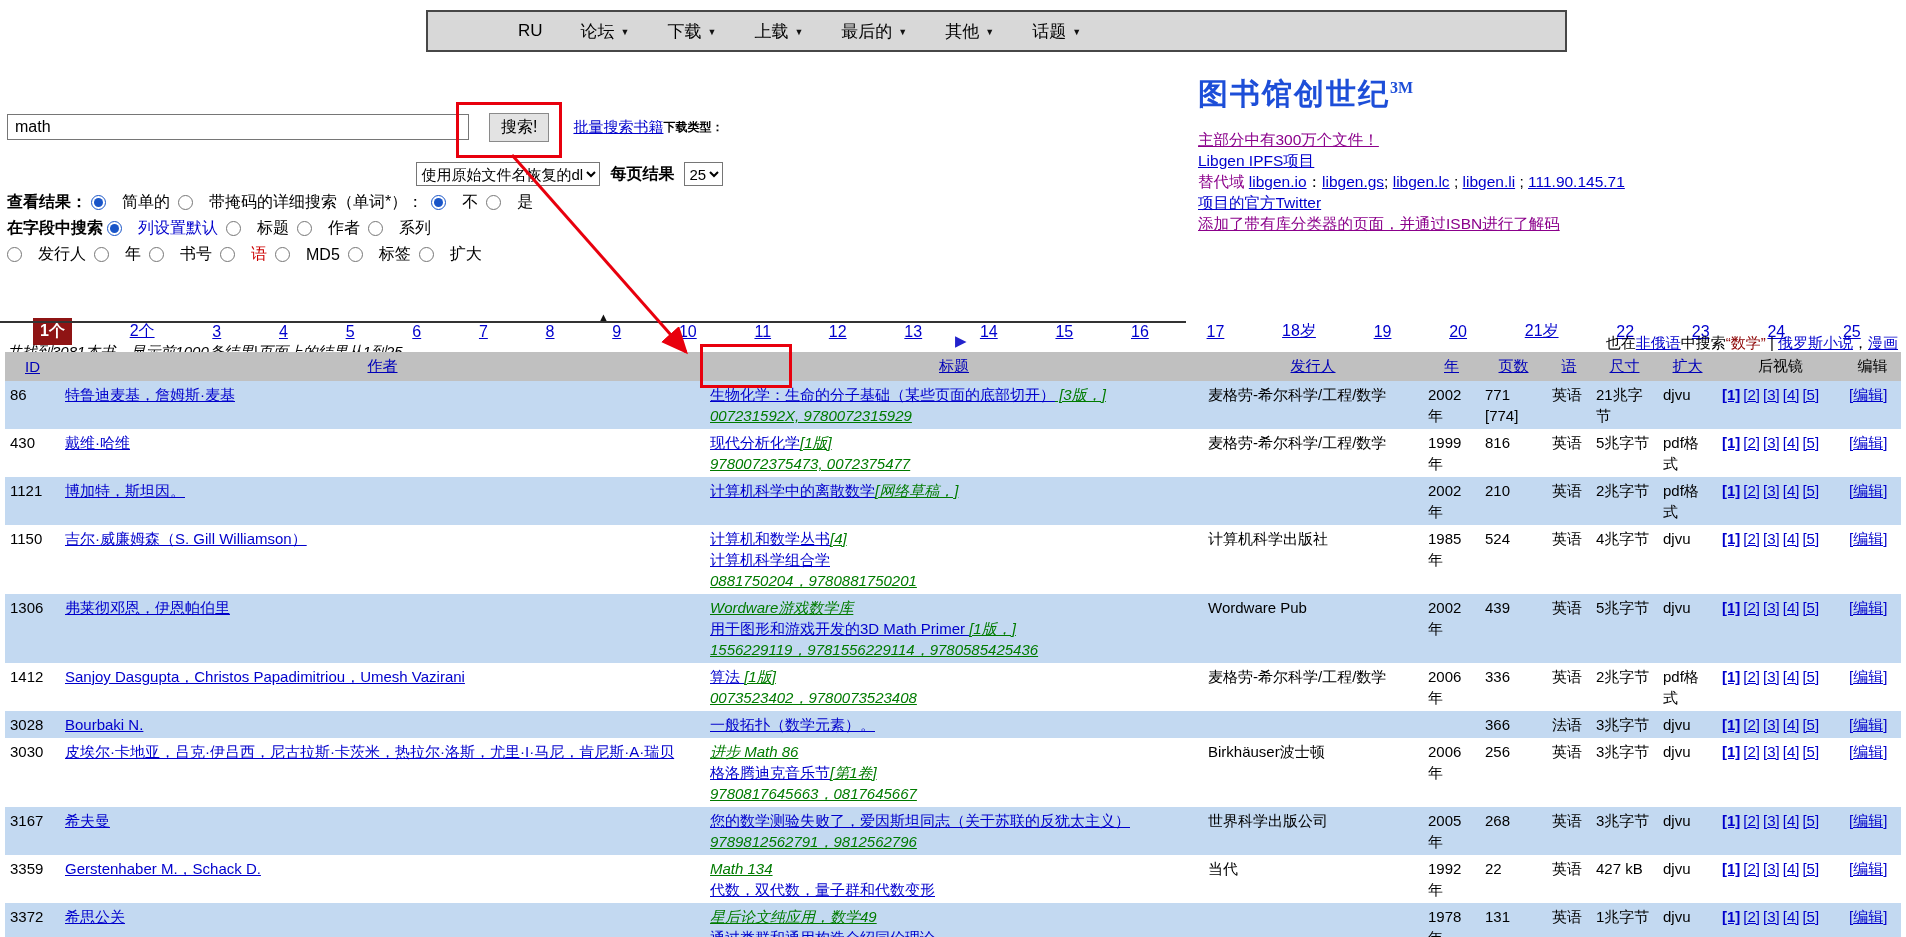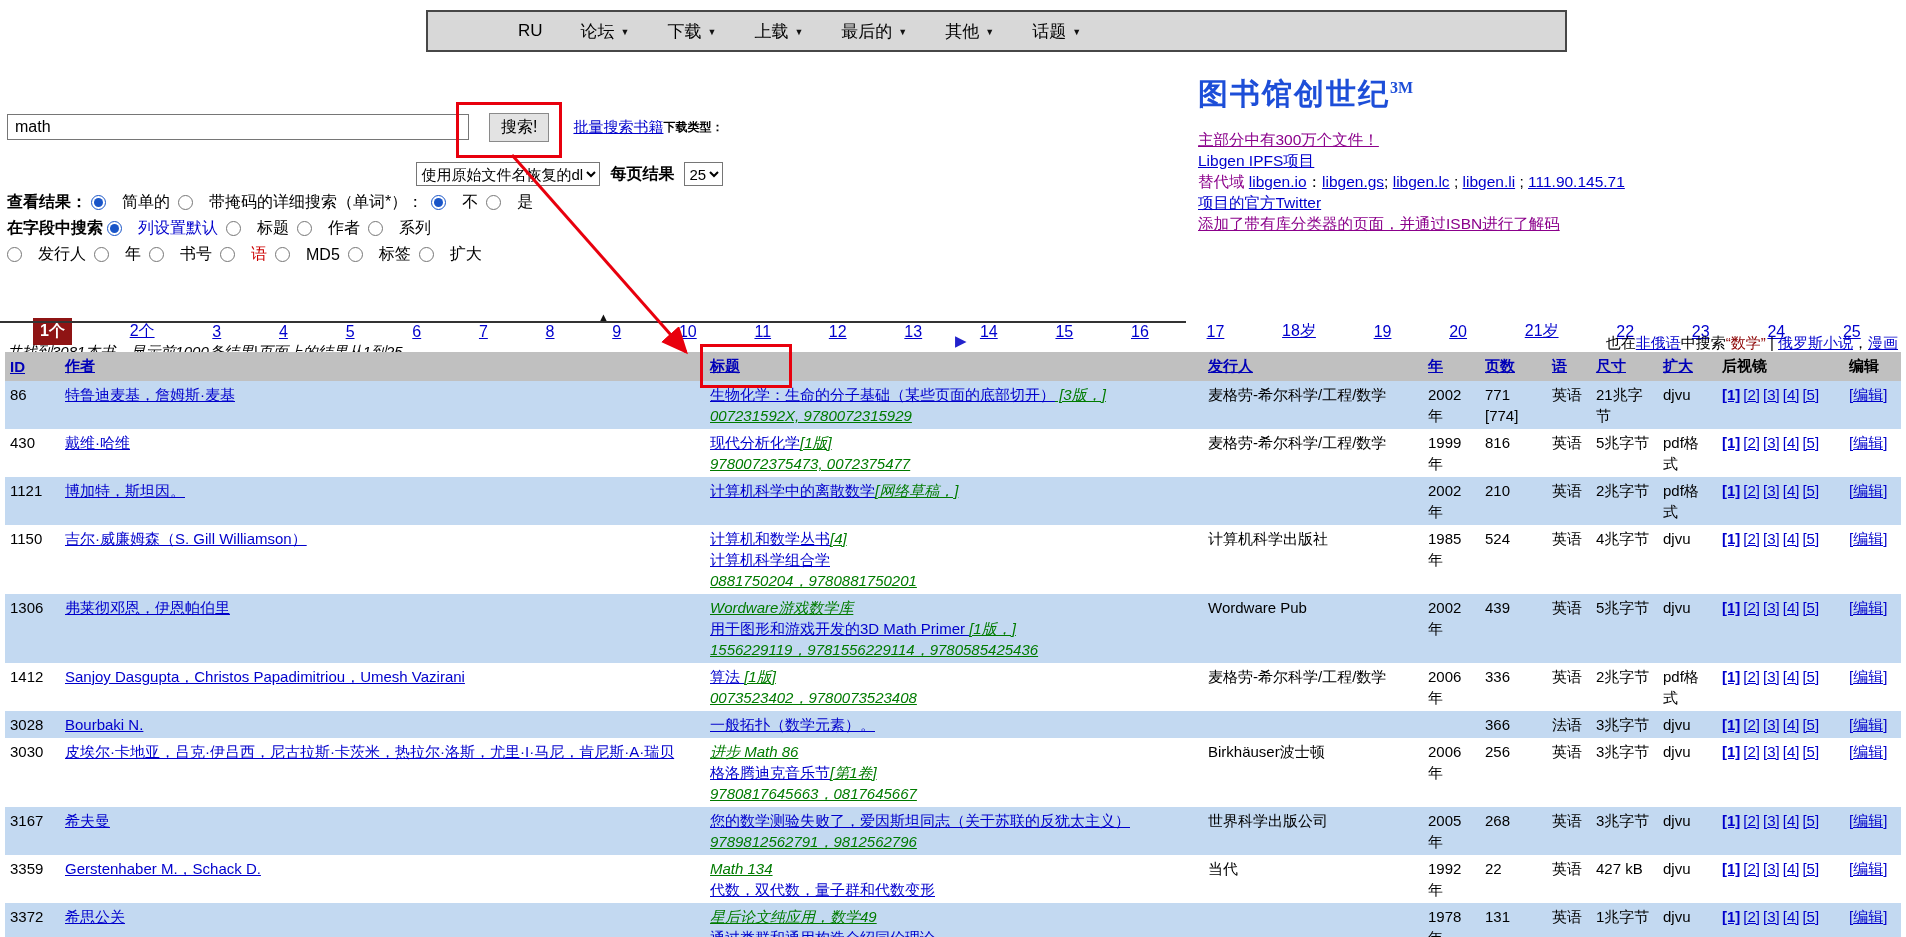--- a/index.html
+++ b/index.html
@@ -60,21 +60,21 @@
   .sort-marker { position:absolute; left:598px; top:-12px; font-size:11px; color:#111; }
 
   
   .status { position:absolute; left:0; top:331px; width:1906px; height:22px; font-size:15px; }
   .status-left { position:absolute; left:7px; top:12px;font-style:italic; }
   .status-play { position:absolute; left:955px; top:1px; color:#2222cc; font-size:15px; cursor:pointer; }
   .status-right { position:absolute; right:8px; top:3px; }
 
   
   .results { position:absolute; left:5px; top:352px; width:1896px; border-collapse:collapse; table-layout:fixed; font-size:15px; }
-  .results th { background:#c0c0c0; text-align:left; font-weight:bold; padding:5px 5px; font-size:15px; }
+  .results th { background:#c0c0c0; text-align:center; font-weight:normal; padding:5px 5px; font-size:15px; }
   .results th a { color:#0000b8; text-decoration:underline; cursor:pointer; }
   .results td { padding:3px 5px; vertical-align:top; line-height:21px; overflow:hidden; }
   tr.shaded { background:#c3d9f1;border-radius:18px; }
   .title-line { margin:0; }
   .col-mirrors a { margin-right:3px; white-space:nowrap; }
   .mir-bold { font-weight:bold; }
 
   
   .anno-box { position:absolute; border:3px solid #e8000d; z-index:40; pointer-events:none; }
   #anno-box-search { left:456px; top:102px; width:100px; height:50px; }

